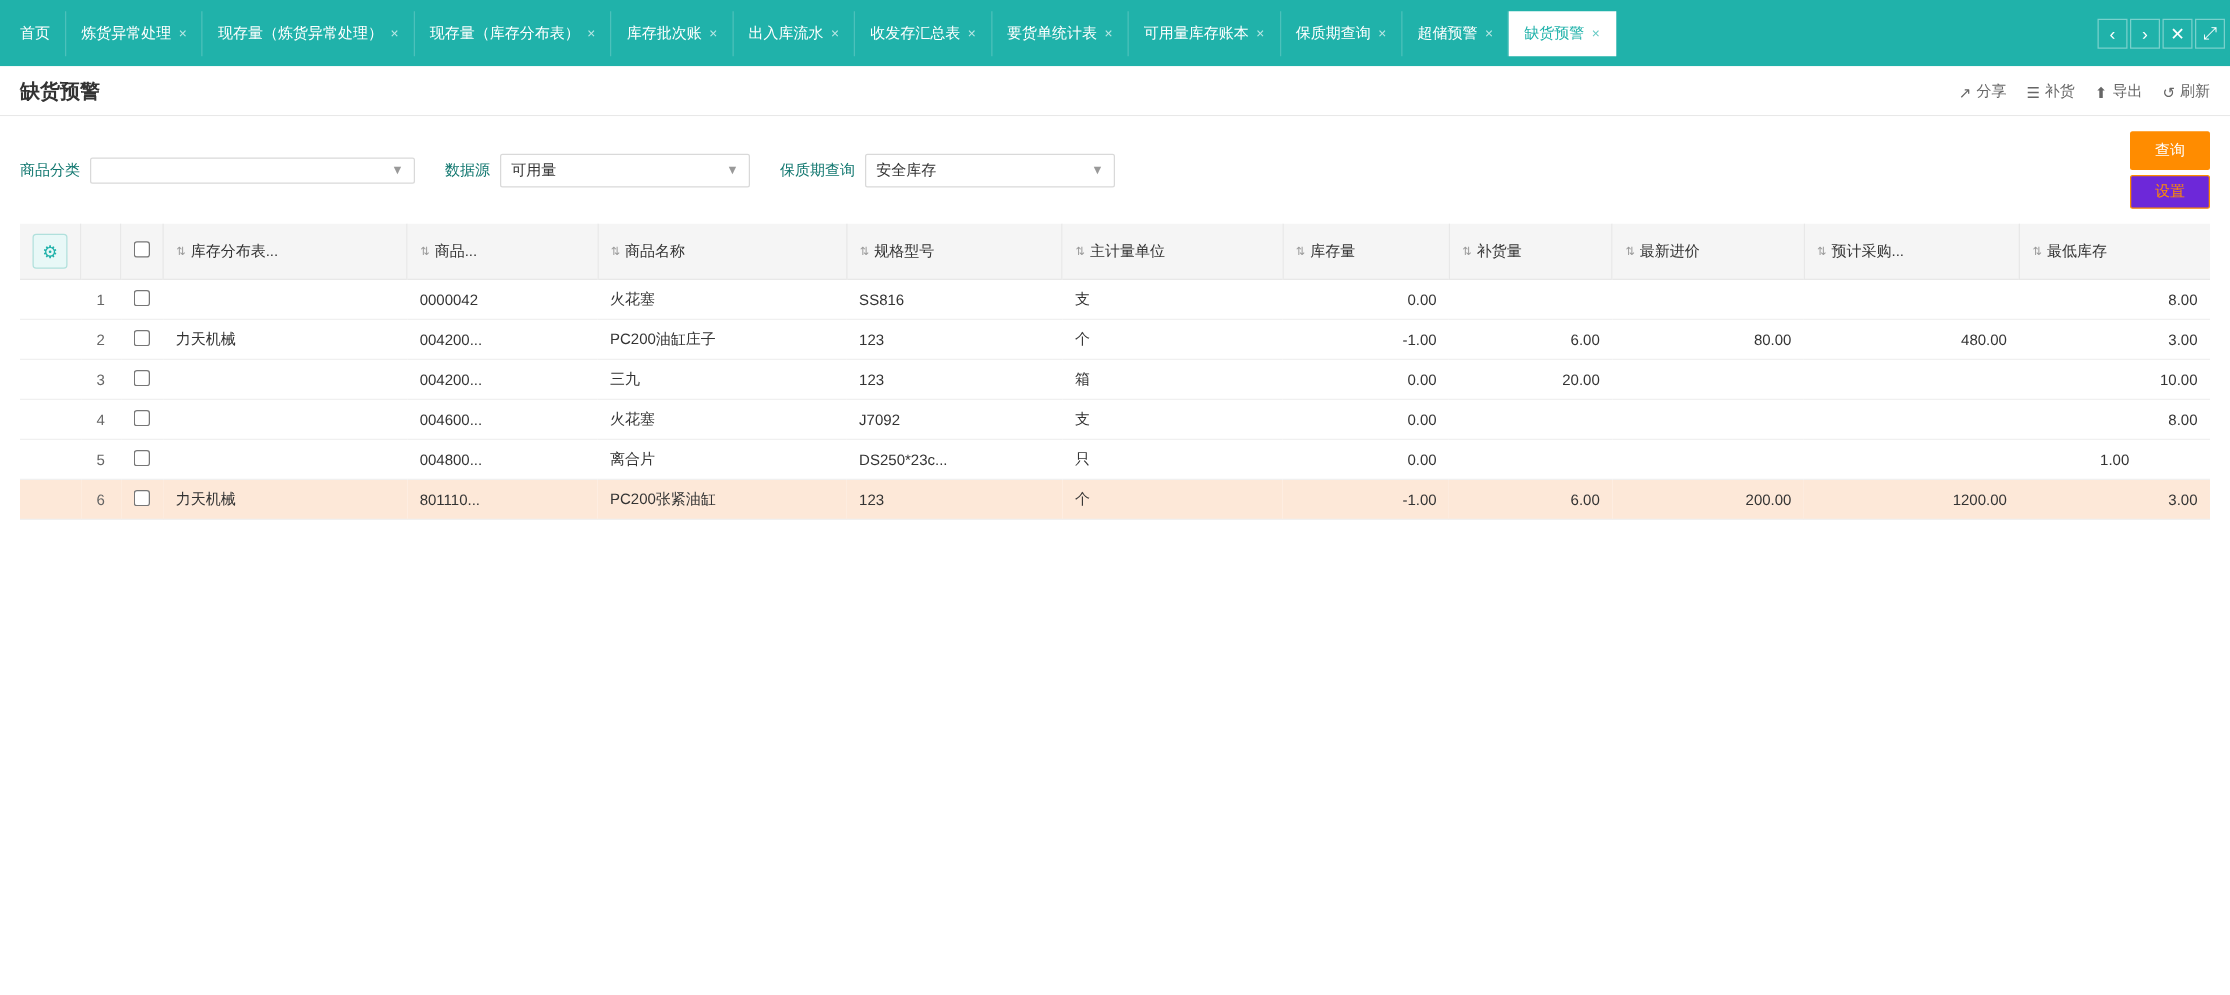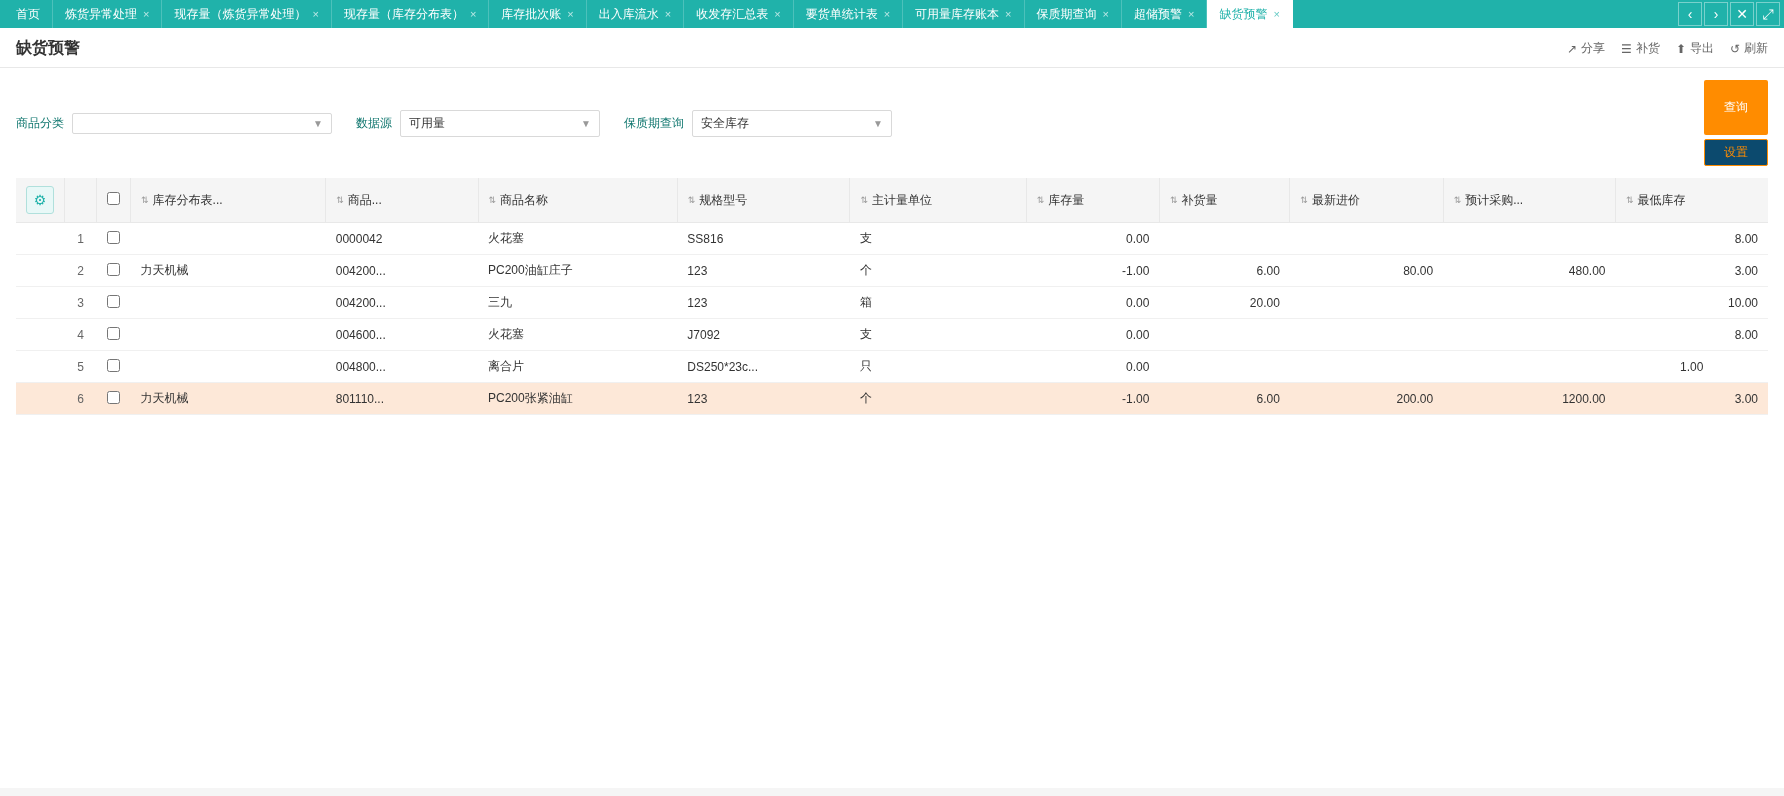--- a/index.html
+++ b/index.html
@@ -3,21 +3,21 @@
   <meta charset="utf-8">
   <style>
     * { box-sizing: border-box; margin: 0; padding: 0; }
     body { font-family: 'Microsoft YaHei', Arial, sans-serif; font-size: 12px; background: #f5f5f5; color: #333; overflow: hidden; }
 
     
     .tab-bar {
       display: flex;
       align-items: center;
       background: #20b2aa;
-      height: 28px;
+      height: 53px;
       padding: 0 4px;
       overflow: hidden;
     }
     .tab-item {
       display: flex;
       align-items: center;
       padding: 0 12px;
       height: 36px;
       color: #fff;
       cursor: pointer;
@@ -124,27 +124,27 @@
     .filter-actions {
       margin-left: auto;
       display: flex;
       flex-direction: column;
       gap: 4px;
     }
     .btn-query {
       background: #ff8c00;
       color: #fff;
       border: none;
-      padding: 19px 20px;
+      padding: 7px 20px;
       border-radius: 2px;
       cursor: pointer;
       font-size: 12px;
     }
     .btn-settings {
-      background: #0c4a6e;
+      background: #6d28d9;
       color: #ff8c00;
       border: 1px solid #ff8c00;
       padding: 4px 18px;
       border-radius: 2px;
       cursor: pointer;
       font-size: 12px;
     }
 
     
     .table-container {

